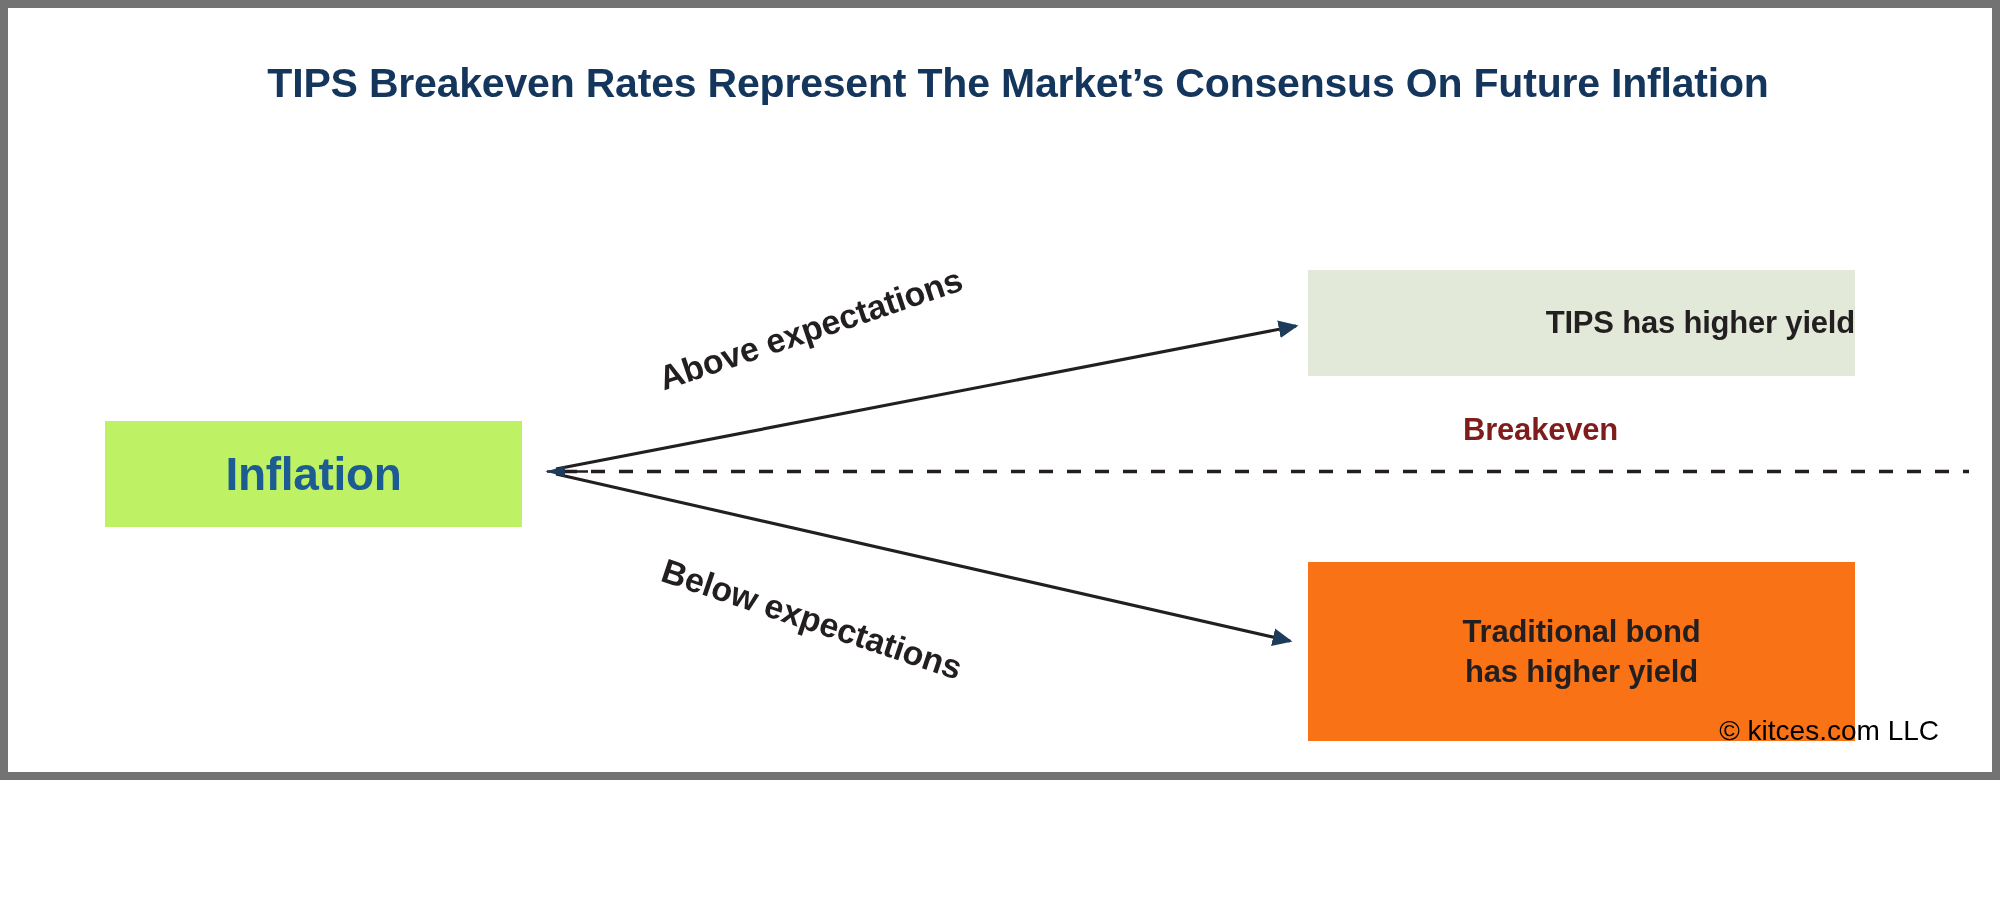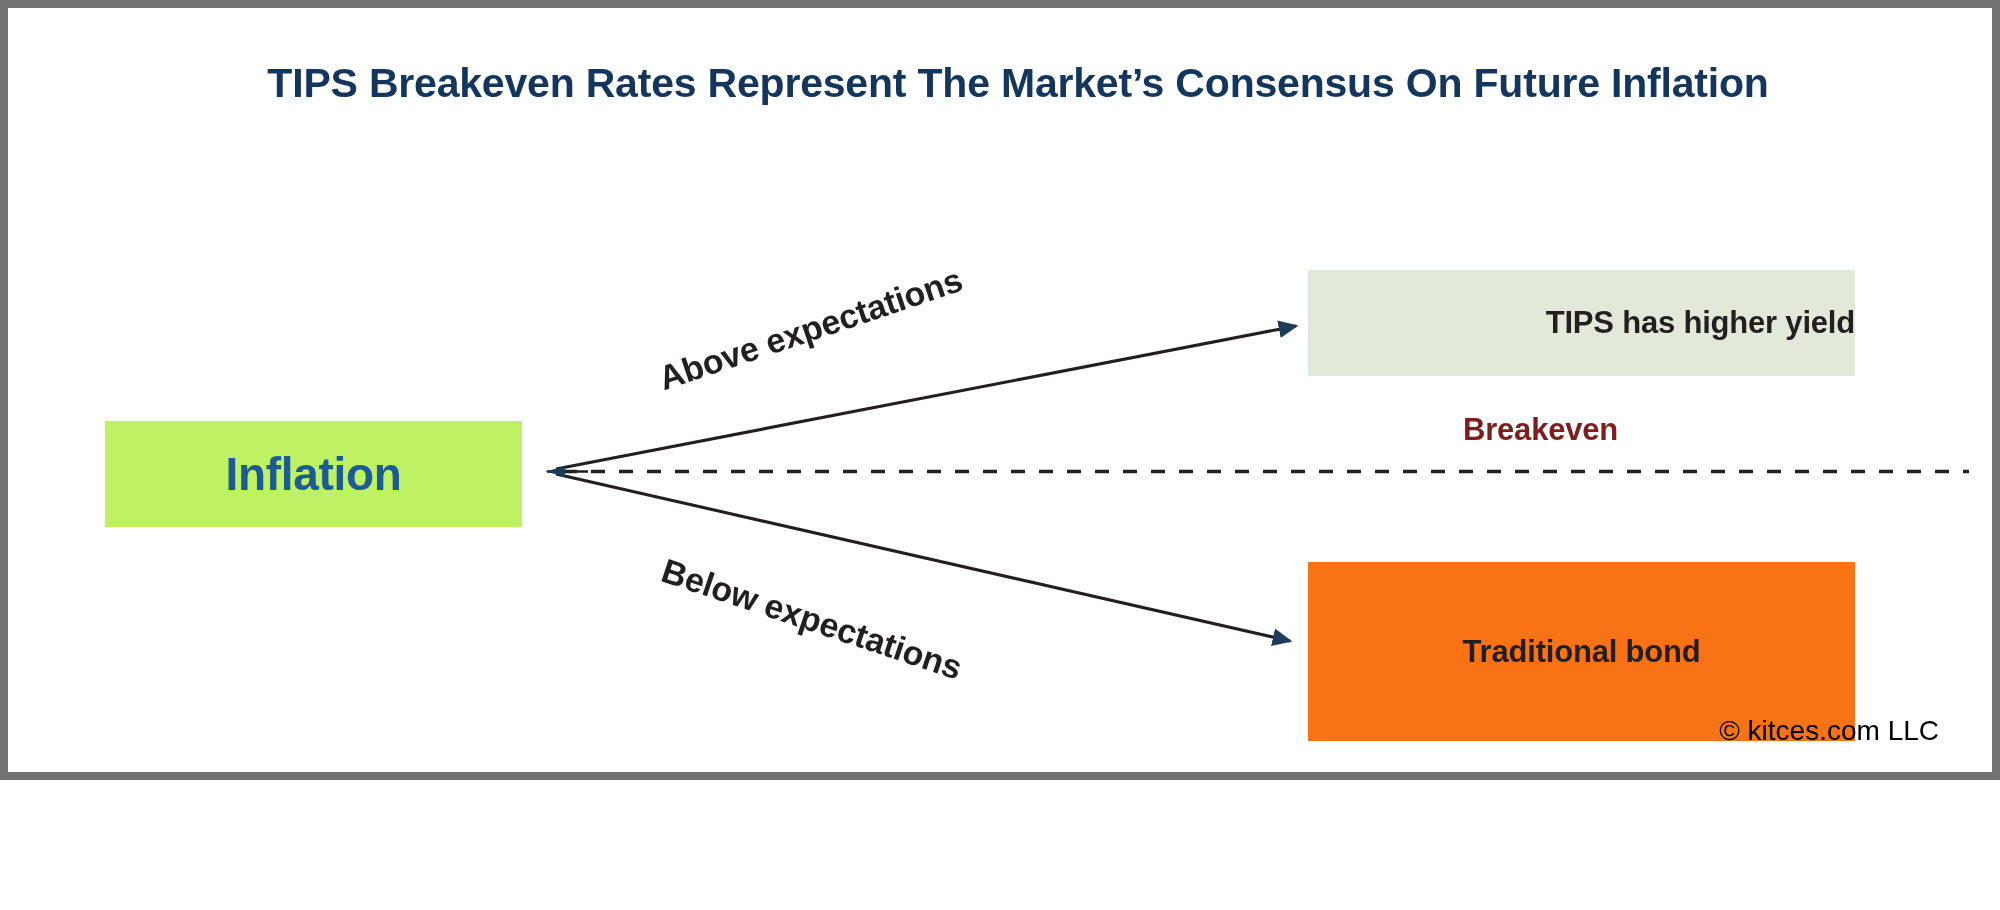--- a/index.html
+++ b/index.html
@@ -158,20 +158,21 @@
     <span id="inflation-label">Inflation</span>
   </div>
 
   <div class="node" id="tips-box">
     <span id="tips-label">TIPS has higher yield</span>
   </div>
 
   <div class="node" id="bond-box">
     <span id="bond-label">
       <span>Traditional bond</span><br>
+      <span>has higher yield</span>
     </span>
   </div>
 
   <div id="breakeven-label">Breakeven</div>
 
   <div class="edge-label" id="above-label">Above expectations</div>
 
   <div class="edge-label" id="below-label">Below expectations</div>
 
   <div id="credit">© kitces.com LLC</div>

